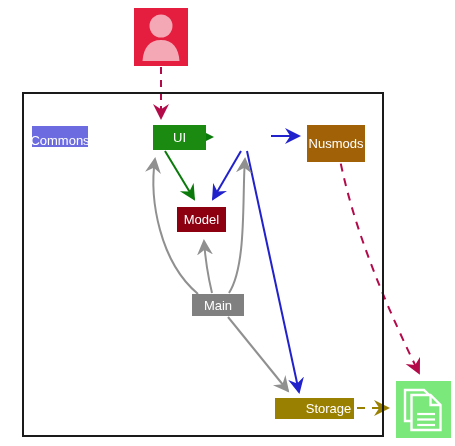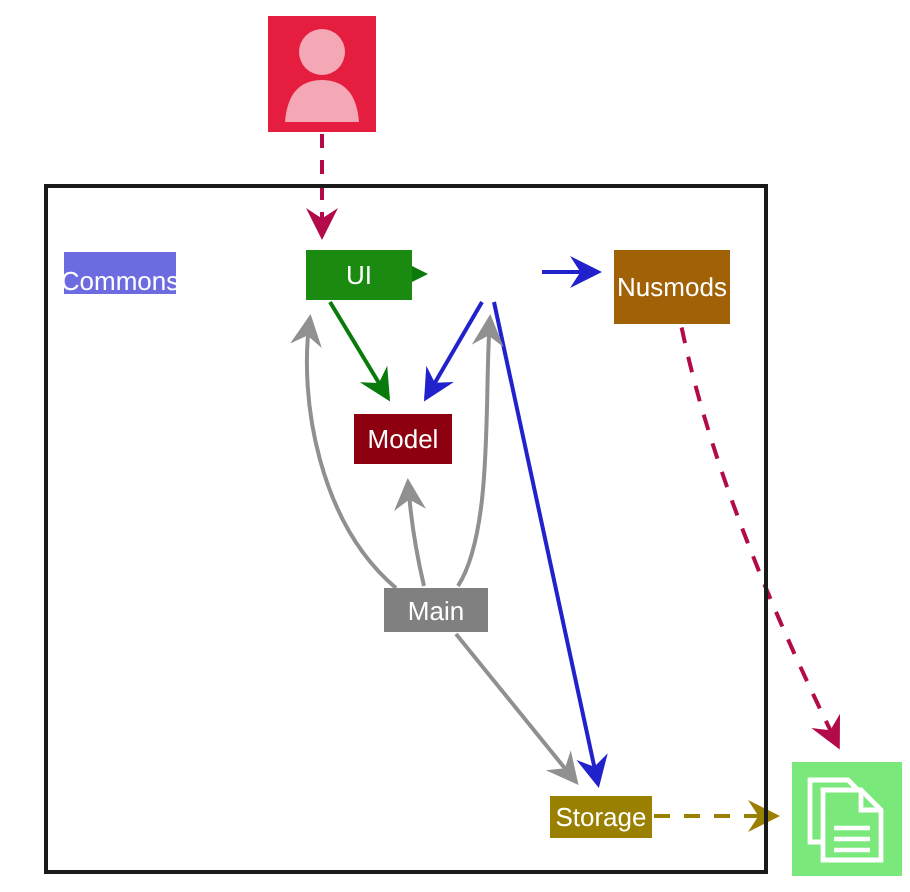--- a/index.html
+++ b/index.html
@@ -8,21 +8,21 @@
   #canvas{position:relative;width:455px;height:446px;}
   svg.layer{position:absolute;left:0;top:0;width:455px;height:446px;overflow:visible;}
   .node{position:absolute;display:flex;align-items:center;justify-content:center;
         color:#ffffff;font-size:13px;line-height:1;white-space:nowrap;z-index:5;}
   .node-commons{left:32px;top:126px;width:56px;height:21px;background:#6c6ce0;align-items:flex-end;}
   .node-ui{left:153px;top:125px;width:53px;height:25px;background:#1a8a10;}
   .node-logic{left:220px;top:125px;width:50px;height:25px;background:#2222cc;}
   .node-nusmods{left:307px;top:125px;width:58px;height:37px;background:#a16207;}
   .node-model{left:177px;top:207px;width:49px;height:25px;background:#8c0010;}
   .node-main{left:192px;top:294px;width:52px;height:22px;background:#808080;}
-  .node-storage{left:275px;top:398px;width:51px;height:21px;background:#9a8000;}
+  .node-storage{left:275px;top:398px;width:51px;height:21px;background:#9a8000;padding-left:28px;}
   .actor{position:absolute;left:134px;top:8px;width:54px;height:58px;background:#e51d3e;z-index:5;}
   .filebox{position:absolute;left:396px;top:381px;width:55px;height:57px;background:#7be87b;z-index:5;}
   .sysbox{position:absolute;left:22px;top:92px;width:358px;height:341px;
           border:2px solid #1a1a1a;background:transparent;z-index:1;}
 </style>
 </head>
 <body>
 
 <div id="canvas">
 

